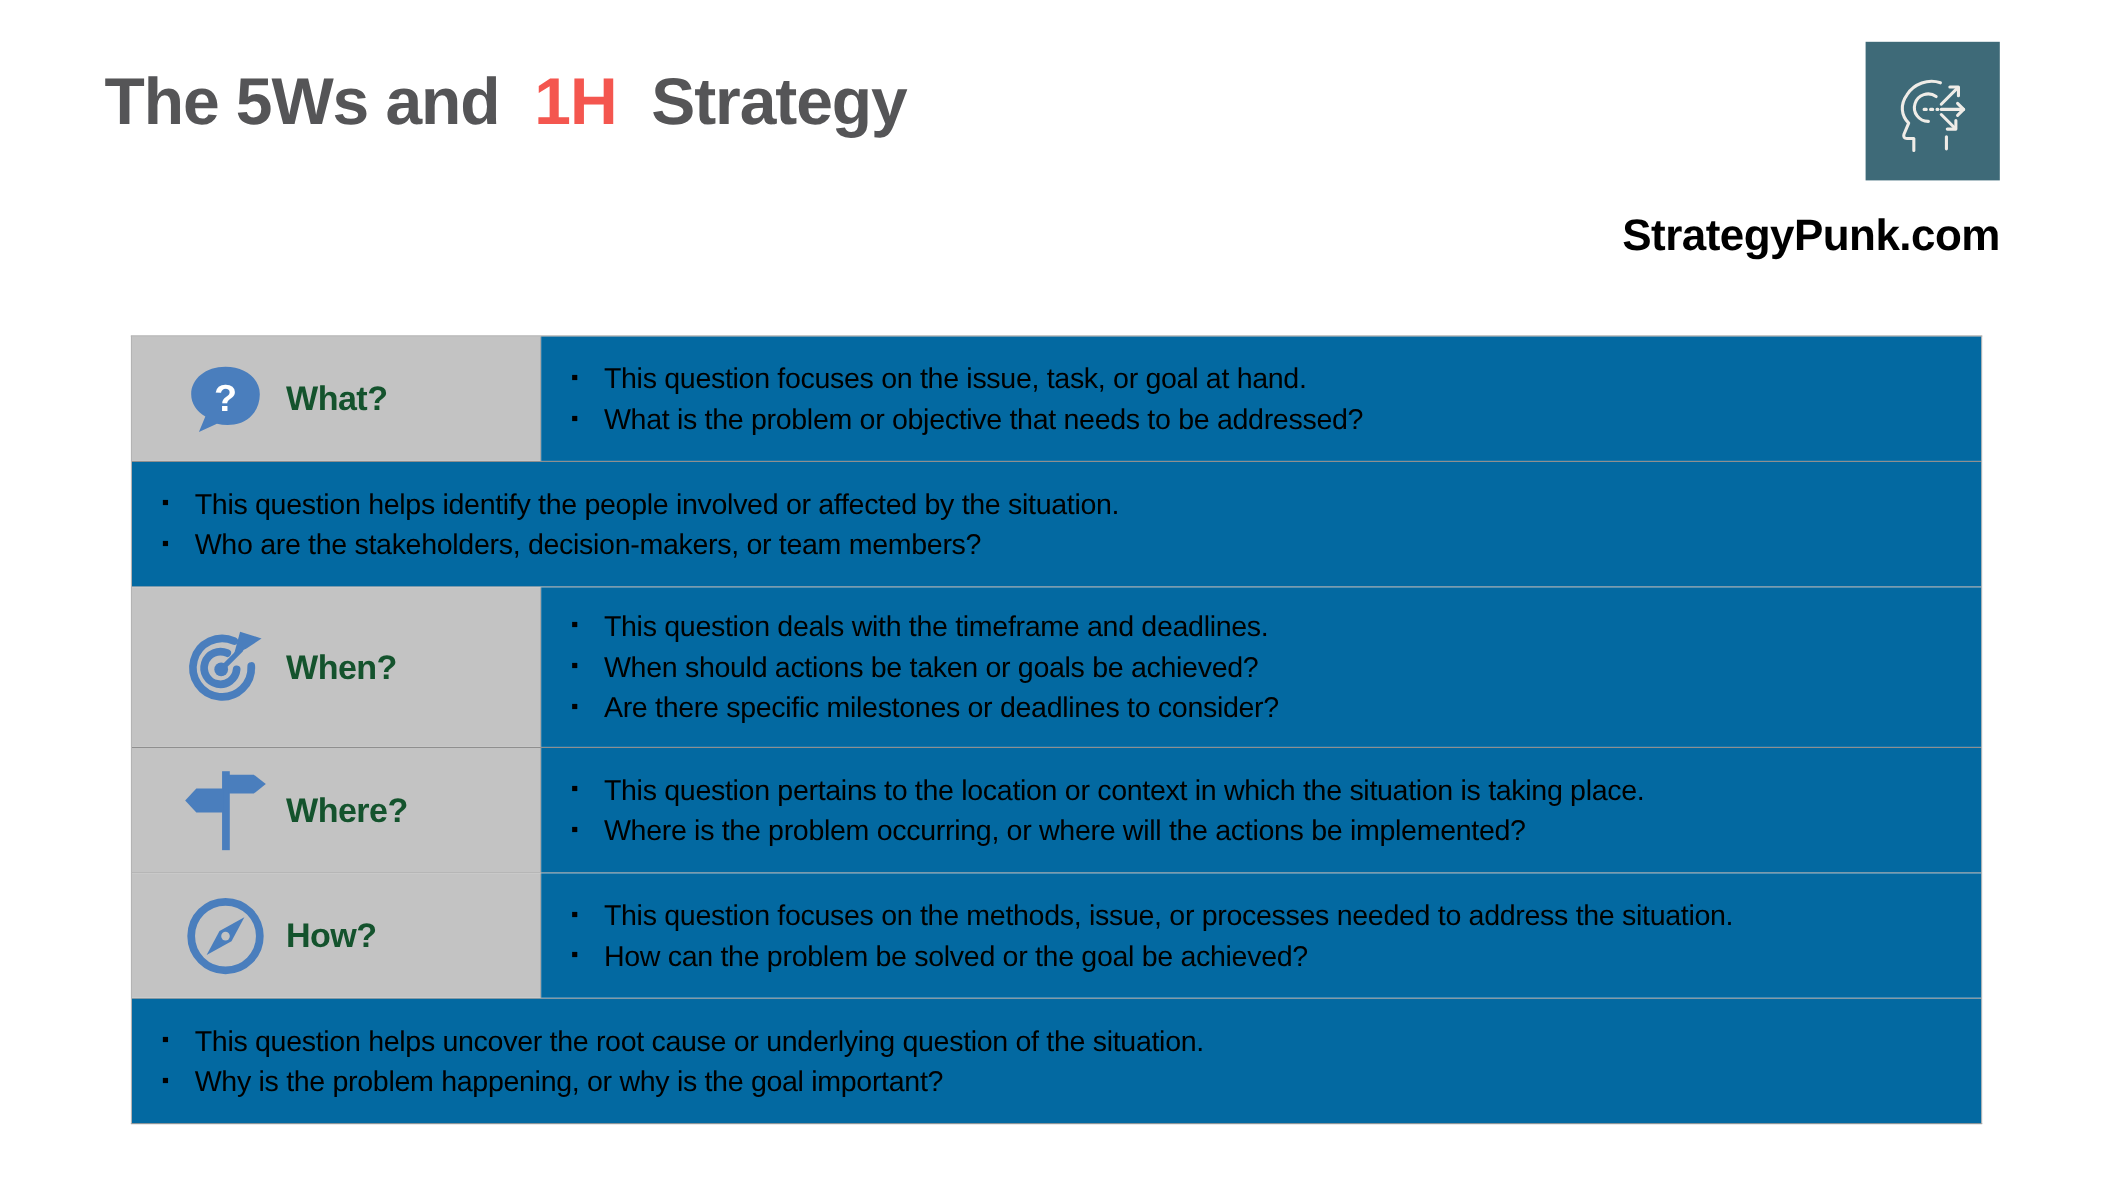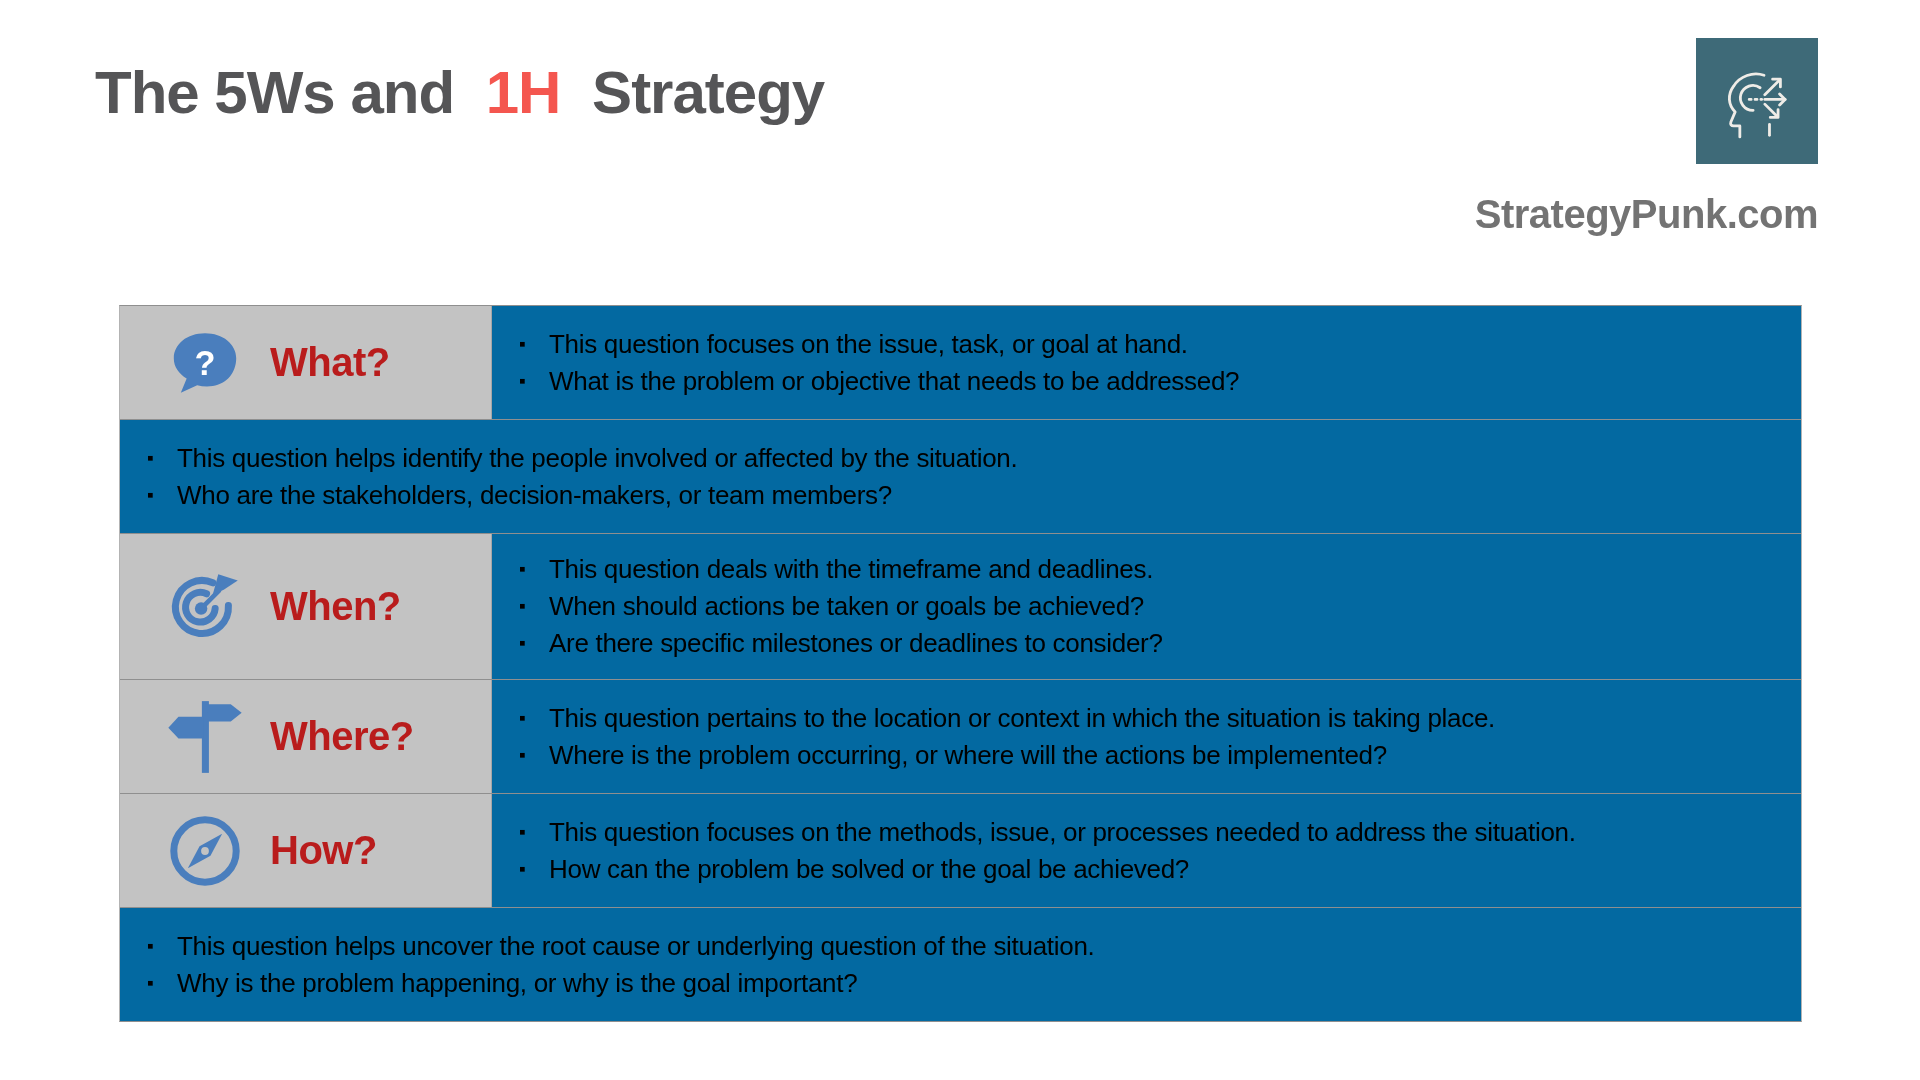--- a/index.html
+++ b/index.html
@@ -11,34 +11,34 @@
               color:var(--title-gray,#555557);letter-spacing:-1px;white-space:nowrap;}
   .page-title .seg{display:inline-block;}
   .page-title .seg + .seg{margin-left:16px;text-align:center;}
   .page-title .hl{color:var(--highlight-red,#f4564f);}
 
   .logo-box{position:absolute;right:102px;top:38px;width:122px;height:126px;
             background:var(--logo-teal,#3e6a78);display:flex;align-items:center;justify-content:center;}
   .logo-box svg{width:108px;height:112px;}
 
   .site-name{position:absolute;right:102px;top:192px;font-size:40px;font-weight:700;
-             color:#737373;letter-spacing:-0.5px;}
+             color:#000000;letter-spacing:-0.5px;}
 
   
   .strategy-table{position:absolute;left:119px;top:305px;width:1681px;
                   border-top:1px solid #8f8f8f;border-bottom:1px solid #8f8f8f;
                   border-left:1px solid #b3b3b3;border-right:1px solid #b3b3b3;}
   .row{display:flex;min-height:113px;border-top:1px solid #8f8f8f;}
   .row:first-child{border-top:none;}
   .cell-label{width:372px;flex:0 0 372px;background:var(--cell-gray,#c3c3c3);
               border-right:1px solid #a6a6a6;display:flex;align-items:center;
               padding-left:44px;box-sizing:border-box;}
   .icon{width:82px;height:82px;flex:0 0 82px;display:flex;align-items:center;justify-content:center;}
   .icon svg{width:78px;height:78px;}
-  .label{margin-left:24px;font-size:40px;font-weight:700;color:#b91c1c;letter-spacing:-0.5px;}
+  .label{margin-left:14px;font-size:31px;font-weight:700;color:#14532d;letter-spacing:-0.5px;}
   .cell-content{flex:1;background:#0369a1;display:flex;align-items:center;}
   ul.bullets{list-style:none;margin:14px 0;padding:0 20px 0 57px;}
   ul.bullets li{position:relative;font-size:26px;line-height:31px;margin:6px 0;color:#000;
                 letter-spacing:-0.3px;}
   ul.bullets li::before{content:"▪";position:absolute;left:-30px;top:-1px;font-size:19px;color:#000;}
 </style>
 </head>
 <body>
 
 <div class="page">

